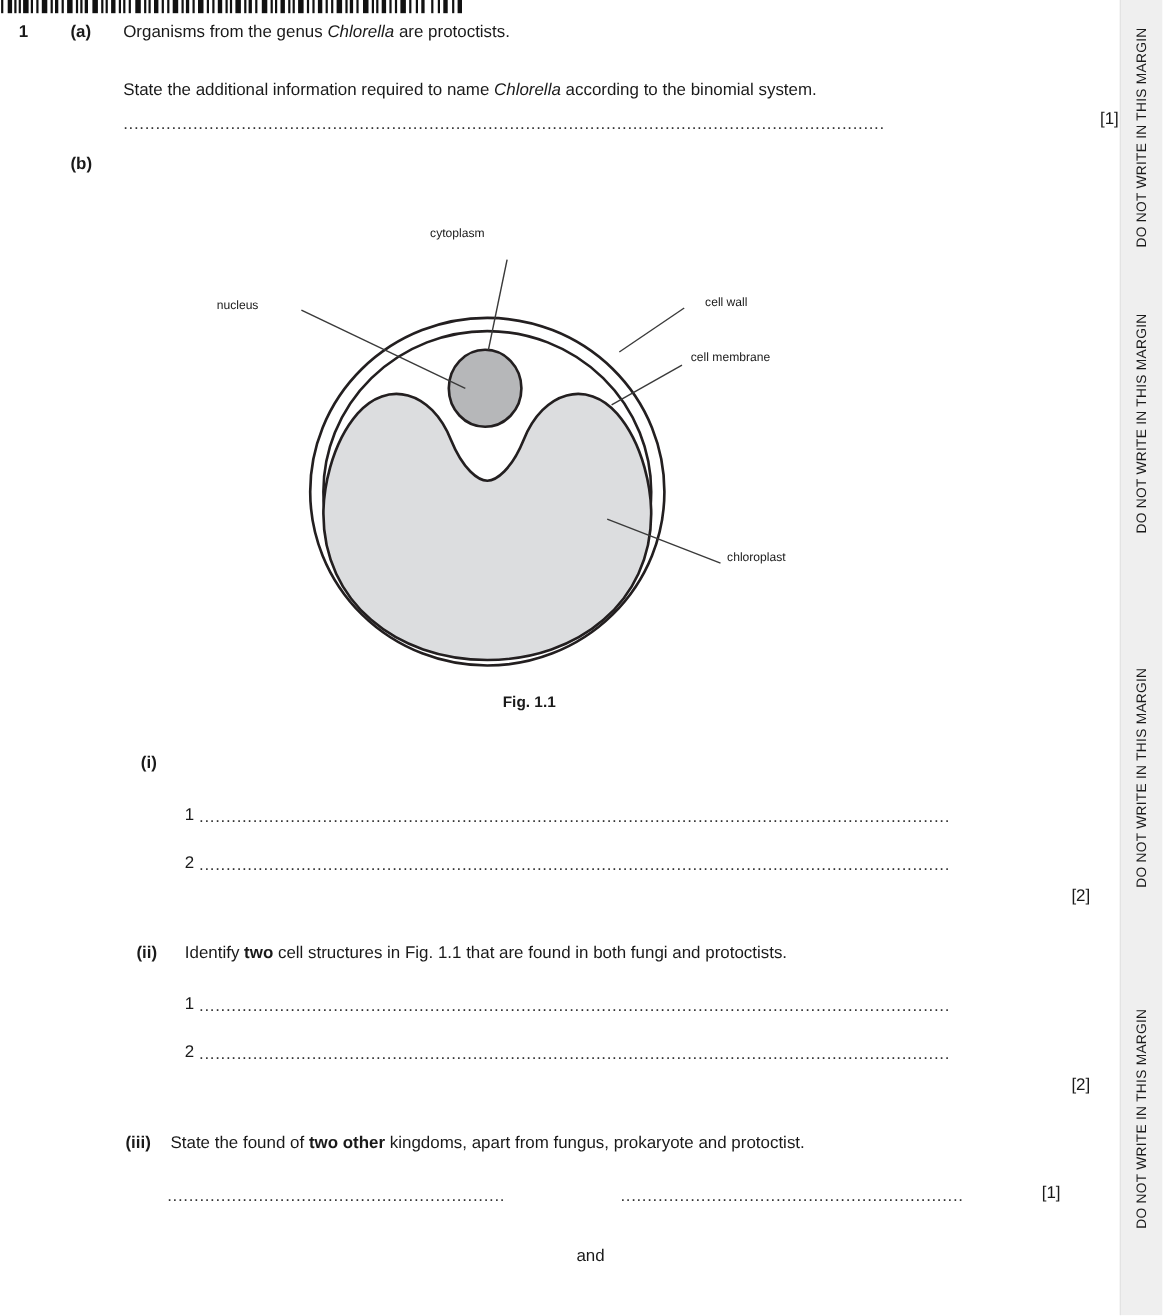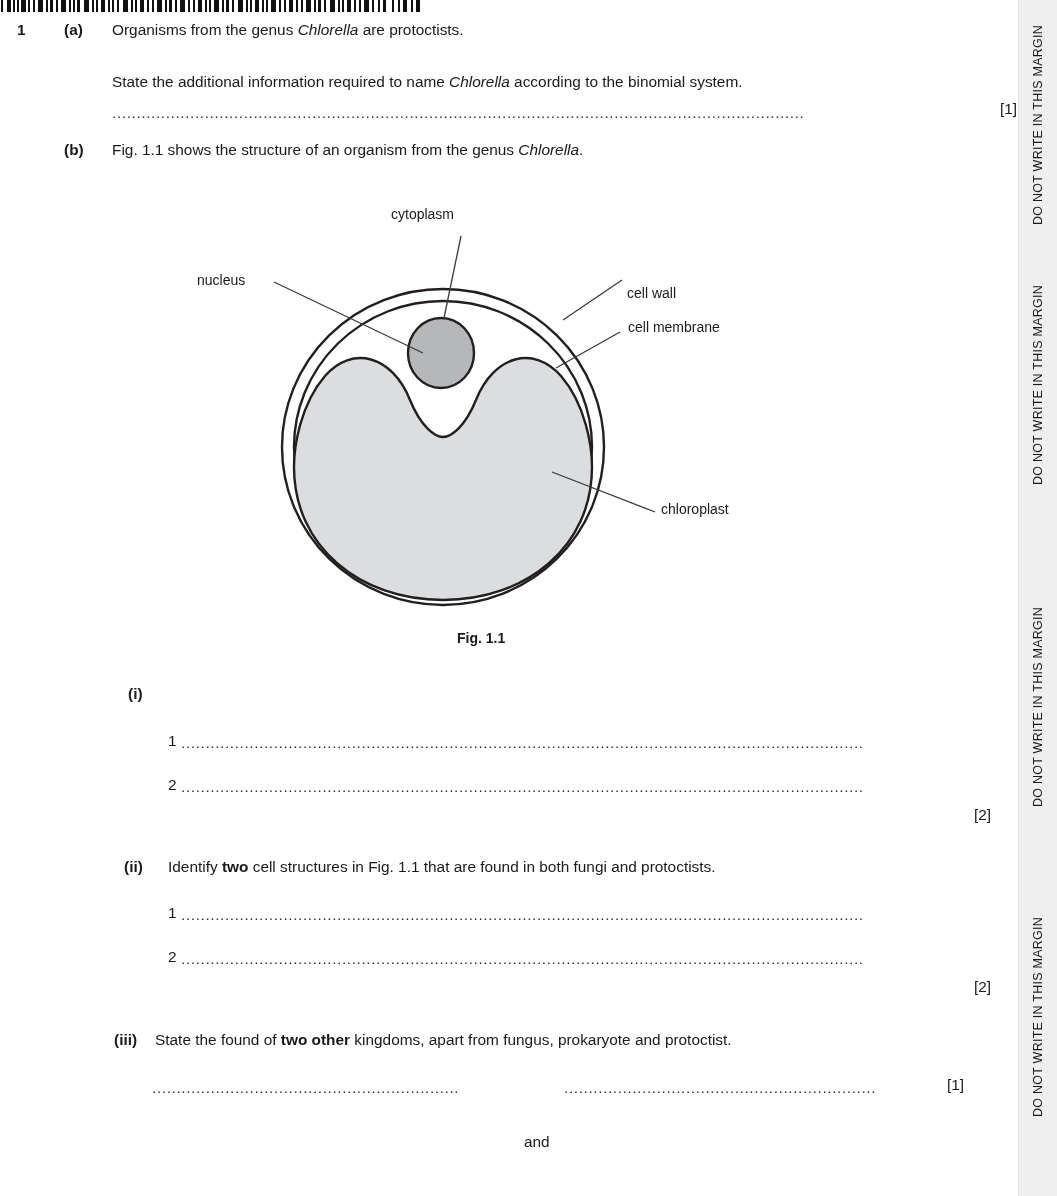--- a/index.html
+++ b/index.html
@@ -86,21 +86,21 @@
   #figure {
     position: absolute;
     left: 0px;
     top: 195px;
     width: 1020px;
     height: 470px;
   }
   #figure svg { display: block; }
   .figlabel {
     position: absolute;
-    font-size: 14px;
+    font-size: 11px;
     white-space: nowrap;
   }
   .figcap {
     position: absolute;
     font-size: 14px;
     font-weight: bold;
     white-space: nowrap;
   }
 </style>
 </head>
@@ -202,23 +202,20 @@
   <div class="txt" style="left:112px; top:20px;">
     <span>Organisms from the genus </span><span class="i">Chlorella</span><span> are protoctists.</span>
   </div>
   <div class="txt" style="left:112px; top:72px;">
     <span>State the additional information required to name </span><span class="i">Chlorella</span><span> according to the binomial system.</span>
   </div>
   <div class="dots" style="left:112px; top:103px; width:880px;">..............................................................................................................................................</div>
   <div class="mark" style="left:1000px; top:100px;">[1]</div>
 
   <div class="txt b" style="left:64px; top:140px;">(b)</div>
-  <div class="txt" style="left:112px; top:140px;">
-    <span>Fig. 1.1 shows the structure of an organism from the genus </span><span class="i">Chlorella</span><span>.</span>
-  </div>
 
   <div id="figure">
     <svg width="1020" height="470" viewBox="0 0 1020 470" xmlns="http://www.w3.org/2000/svg">
 
       <ellipse cx="443" cy="252" rx="161" ry="158" fill="none" stroke="#231f20" stroke-width="2.4"></ellipse>
 
       <ellipse cx="443" cy="252" rx="149" ry="146" fill="none" stroke="#231f20" stroke-width="2.4"></ellipse>
 
       <path d="M 325 181
                C 352 150, 392 160, 410 205
@@ -234,21 +231,21 @@
 
       <line x1="461" y1="41" x2="444" y2="123" stroke="#3a3a3a" stroke-width="1.3"></line>
       <line x1="274" y1="87" x2="423" y2="158" stroke="#3a3a3a" stroke-width="1.3"></line>
       <line x1="622" y1="85" x2="563" y2="125" stroke="#3a3a3a" stroke-width="1.3"></line>
       <line x1="620" y1="137" x2="556" y2="173" stroke="#3a3a3a" stroke-width="1.3"></line>
       <line x1="655" y1="317" x2="552" y2="277" stroke="#3a3a3a" stroke-width="1.3"></line>
     </svg>
 
     <div class="figlabel" style="left:391px; top:11px;">cytoplasm</div>
     <div class="figlabel" style="left:197px; top:77px;">nucleus</div>
-    <div class="figlabel" style="left:627px; top:74px;margin-top:16px;">cell wall</div>
+    <div class="figlabel" style="left:641px; top:74px;">cell wall</div>
     <div class="figlabel" style="left:628px; top:124px;">cell membrane</div>
     <div class="figlabel" style="left:661px; top:306px;">chloroplast</div>
 
     <div class="figcap" style="left:457px; top:435px;">Fig. 1.1</div>
   </div>
 
   <div class="txt b" style="left:128px; top:684px;">(i)</div>
 
   <div class="txt" style="left:168px; top:731px;">1</div>
   <div class="dots" style="left:181px; top:733px; width:834px;">............................................................................................................................................</div>

